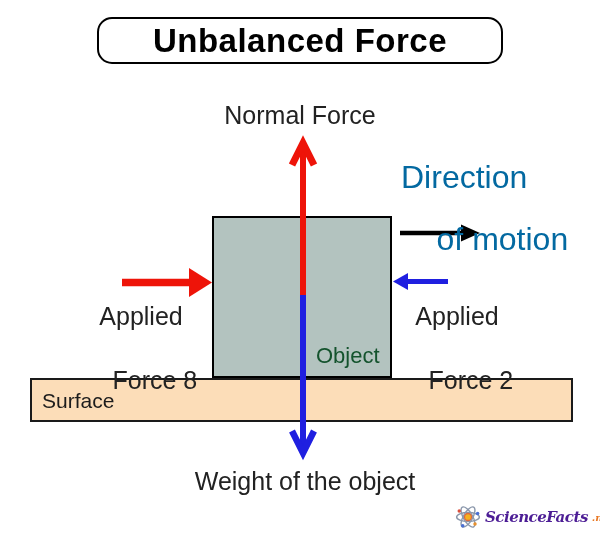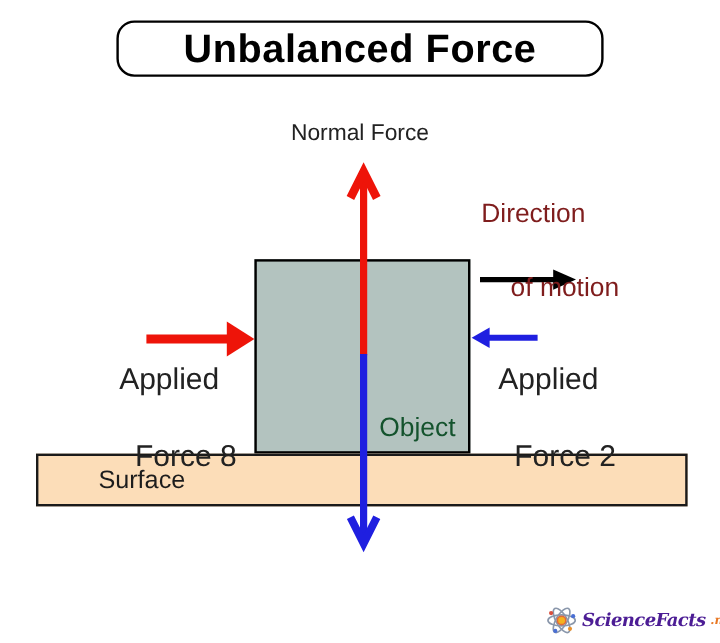--- a/index.html
+++ b/index.html
@@ -51,28 +51,28 @@
     background: var(--surface-fill, #fcddb8);
     border: 2.5px solid #1a1a1a;
     box-sizing: border-box;
   }
 
   
   .lbl { color: #111; white-space: pre; }
   #normal-force-label {
     left: 300px; top: 101px;
     transform: translateX(-50%);
-    font-size: 19px;
+    font-size: 25px;
     color: #222;
   }
   #direction-label {
     left: 401px; top: 162px;
-    font-size: 22px;
+    font-size: 32px;
     line-height: 31px;
-    color: #7f1d1d;
+    color: #0369a1;
   }
   #applied1-label {
     left: 141px; top: 300px;
     transform: translateX(-50%);
     font-size: 25px;
     line-height: 32px;
     text-align: center;
     color: #222;
   }
   #applied2-label {
@@ -85,21 +85,20 @@
   }
   #object-label {
     left: 316px; top: 343px;
     font-size: 22px;
     color: #14532d;
   }
   #surface-label {
     left: 42px; top: 389px;
     font-size: 21px;
     color: #1c1c1c;
-    margin-left: 40px;
   }
   #weight-label {
     left: 305px; top: 467px;
     transform: translateX(-50%);
     font-size: 25px;
     color: #222;
   }
 
   
   #arrows-layer {
@@ -178,20 +177,21 @@
     <span>of motion</span></div>
 
   <div class="abs lbl" id="applied1-label"><span>Applied</span><br>
     <span>Force 8</span></div>
 
   <div class="abs lbl" id="applied2-label"><span>Applied</span><br>
     <span>Force 2</span></div>
 
   <div class="abs lbl" id="object-label">Object</div>
   <div class="abs lbl" id="surface-label">Surface</div>
+  <div class="abs lbl" id="weight-label">Weight of the object</div>
 
   <div class="abs" id="logo">
     <svg width="28" height="28" viewBox="0 0 32 32">
       <g fill="none" stroke="#8a97ab" stroke-width="1.6">
         <ellipse cx="16" cy="16" rx="13" ry="5.2" transform="rotate(0 16 16)"></ellipse>
         <ellipse cx="16" cy="16" rx="13" ry="5.2" transform="rotate(60 16 16)"></ellipse>
         <ellipse cx="16" cy="16" rx="13" ry="5.2" transform="rotate(120 16 16)"></ellipse>
       </g>
       <circle cx="16" cy="16" r="4" fill="#f5b21e" stroke="#e06a3a" stroke-width="1.5"></circle>
       <circle cx="6" cy="9" r="2" fill="#d94f3d"></circle>

